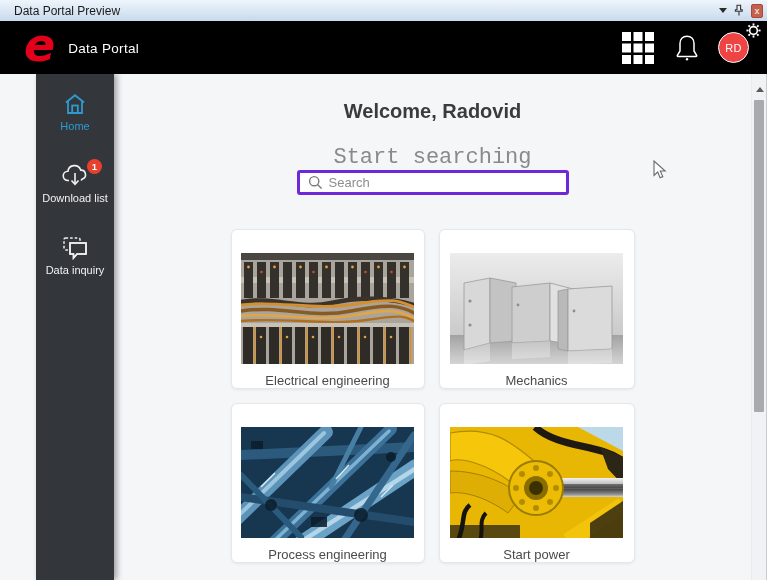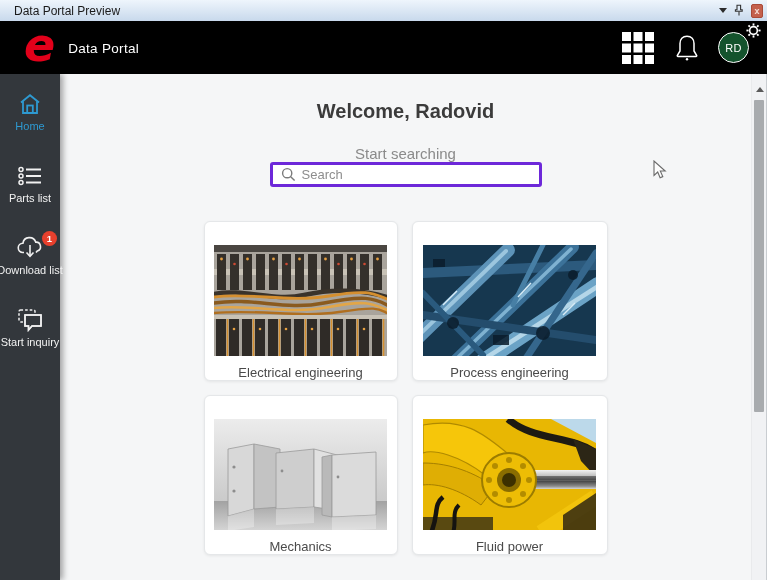--- a/index.html
+++ b/index.html
@@ -28,46 +28,46 @@
     font-family:"DejaVu Sans", sans-serif; font-style:italic; font-weight:bold;
     font-size:46px; line-height:40px; color:#e2001a; margin:0 0 6px 24px;
   }
   .app-title { color:#fff; font-size:13.5px; letter-spacing:.3px; margin-left:13px; position:relative; top:1px; }
   .header-right { margin-left:auto; display:flex; align-items:center; gap:20px; margin-right:18px; }
   .hdr-icon { display:flex; align-items:center; }
   .avatar-wrap { position:relative; margin-left:-2px; }
   .avatar {
     width:31px; height:31px; border:1.3px solid #fff; border-radius:50%;
     display:flex; align-items:center; justify-content:center;
-    color:#fff; font-size:11px; letter-spacing:.4px; background:#14532d;
+    color:#fff; font-size:11px; letter-spacing:.4px; background:#ef4444;
   }
   .gear-top { position:absolute; top:-9px; right:-12px; }
   
   .body-row { display:flex; height:506px; }
   .sidebar {
-    width:60px; background:#33373c; position:relative; z-index:2;
+    width:78px; background:#33373c; position:relative; z-index:2;
     box-shadow:3px 0 6px rgba(0,0,0,.35);
-    display:flex; flex-direction:column; align-items:center;
+    display:flex; flex-direction:column; align-items:center;margin-left:36px;
   }
   .side-item {
     margin-top:32px; display:flex; flex-direction:column; align-items:center;
     gap:4px; color:#f1f1f1; font-size:11px; cursor:pointer; width:100%;
   }
   .side-item:first-child { margin-top:18px; }
   .side-item.active { color:#2e9ad2; }
   .side-icon { position:relative; height:24px; display:flex; align-items:center; justify-content:center; }
   .badge {
     position:absolute; top:-5px; right:-13px; min-width:15px; height:15px; border-radius:50%;
     background:#e8402d; color:#fff; font-size:9.5px; line-height:15px; text-align:center; font-weight:bold;
   }
   .side-label { white-space:nowrap; }
   
   .main { flex:1; background:#f5f6f7; position:relative; overflow:hidden; }
   .welcome { padding-top:26px; text-align:center; font-size:20px; font-weight:bold; color:#3b3b3b; }
-  .subtitle { margin-top:22px; text-align:center; font-size:15px; font-weight:normal; color:#8a8a8a; }
+  .subtitle { margin-top:22px; text-align:center; font-size:22px; font-weight:normal; color:#8a8a8a;font-family:Liberation Mono, monospace; }
   .searchbox {
     width:272px; height:25px; margin:0 auto 0; background:#fff;
     border:3px solid #6d28d9; border-radius:3px;
     display:flex; align-items:center; padding:0 8px; gap:6px;
   }
   .searchbox input {
     flex:1; border:none; outline:none; background:transparent;
     font-size:13px; color:#555; font-family:"Liberation Sans", sans-serif;
   }
   .searchbox input::placeholder { color:#8d8d8d; opacity:1; }
@@ -162,53 +162,38 @@
         <svg width="26" height="24" viewBox="0 0 26 24" fill="none" stroke="#2e9ad2" stroke-width="1.8">
           <path d="M4,10.5 L13,3.2 L22,10.5"></path>
           <path d="M6,9.2 V21 H20 V9.2"></path>
           <rect x="10.2" y="13.5" width="5.6" height="7.5"></rect>
         </svg>
       </span>
       <span class="side-label">Home</span>
     </div>
     <div class="side-item">
       <span class="side-icon">
-        <svg width="26" height="20" viewBox="0 0 26 20" stroke="#f1f1f1" fill="none">
-          <circle cx="4" cy="3.5" r="2" stroke-width="1.5"></circle>
-            <circle cx="4" cy="10" r="2" stroke-width="1.5"></circle>
-            <circle cx="4" cy="16.5" r="2" stroke-width="1.5"></circle>
-          <g stroke-width="2">
-              <line x1="9" y1="3.5" x2="24" y2="3.5"></line>
-              <line x1="9" y1="10" x2="24" y2="10"></line>
-              <line x1="9" y1="16.5" x2="24" y2="16.5"></line>
-            </g>
-        </svg>
-      </span>
-      <span class="side-label">Parts list</span>
-    </div>
-    <div class="side-item">
-      <span class="side-icon">
         <svg width="28" height="24" viewBox="0 0 28 24" stroke="#f1f1f1" fill="none" stroke-width="1.6">
           <path d="M8,16.5 H6.8 A4.6,4.6 0 0 1 6.9,7.3 A6.6,6.6 0 0 1 19.7,6.1 A4.5,4.5 0 0 1 21.3,14.9 L20,16.5"></path>
           <line x1="14" y1="9" x2="14" y2="20"></line>
           <path d="M10.5,16.5 L14,20.3 L17.5,16.5"></path>
         </svg>
         <span class="badge">1</span>
       </span>
       <span class="side-label">Download list</span>
     </div>
     <div class="side-item">
       <span class="side-icon">
         <svg width="26" height="24" viewBox="0 0 26 24" stroke="#f1f1f1" fill="none" stroke-width="1.5">
           <rect x="2" y="2" width="16" height="12" rx="1.5" stroke-dasharray="2.6 2"></rect>
           <path d="M8,7 h16 v11 h-9 l-3.5,4 v-4 H8 Z" fill="#33373c"></path>
           <path d="M8,7 h16 v11 h-9 l-3.5,4 v-4 H8 Z"></path>
         </svg>
       </span>
-      <span class="side-label">Start inquiry</span>
+      <span class="side-label">Data inquiry</span>
     </div>
   </nav>
 
   <main class="main">
     <h1 class="welcome">Welcome, Radovid</h1>
     <h2 class="subtitle">Start searching</h2>
 
     <div class="searchbox">
       <span style="display:flex">
         <svg width="15" height="15" viewBox="0 0 15 15" stroke="#7a7a7a" fill="none" stroke-width="1.4">
@@ -293,54 +278,20 @@
               <circle cx="20" cy="84" r="1.3"></circle>
                 <circle cx="46" cy="84" r="1.3"></circle>
                 <circle cx="72" cy="84" r="1.3"></circle>
                 <circle cx="98" cy="84" r="1.3"></circle>
                 <circle cx="124" cy="84" r="1.3"></circle>
                 <circle cx="150" cy="84" r="1.3"></circle>
             </g>
           </svg>
         </div>
         <div class="card-label">Electrical engineering</div>
-      </div>
-
-      <div class="card">
-        <div class="card-img">
-          <svg width="173" height="114" viewBox="0 0 173 114">
-            <rect width="173" height="114" fill="#16374f"></rect>
-            <g fill="none" stroke-linecap="round">
-              <path d="M0,28 L173,20" stroke="#2c5a7d" stroke-width="10"></path>
-              <path d="M-8,95 L85,5" stroke="#5d93b8" stroke-width="14"></path>
-              <path d="M-6,92 L83,6" stroke="#9cc6de" stroke-width="4"></path>
-              <path d="M28,120 L150,2" stroke="#3c7299" stroke-width="12"></path>
-              <path d="M31,116 L148,4" stroke="#7fb2d1" stroke-width="3.5"></path>
-              <path d="M55,120 L175,40" stroke="#6ba3c6" stroke-width="16"></path>
-              <path d="M58,116 L174,42" stroke="#b4d6e8" stroke-width="4.5"></path>
-              <path d="M0,70 L173,95" stroke="#244d6d" stroke-width="8"></path>
-              <path d="M100,118 L173,8" stroke="#35678d" stroke-width="7"></path>
-              <path d="M0,48 L60,110" stroke="#2a5a7e" stroke-width="6"></path>
-              <path d="M120,0 L90,60" stroke="#477fa5" stroke-width="5"></path>
-            </g>
-            <g fill="#0b1d2c" opacity="0.85">
-              <circle cx="30" cy="78" r="6"></circle>
-                <circle cx="120" cy="88" r="7"></circle>
-                <circle cx="150" cy="30" r="5"></circle>
-              <rect x="70" y="90" width="16" height="10"></rect>
-                <rect x="10" y="14" width="12" height="8"></rect>
-            </g>
-            <g stroke="#d8ecf6" stroke-width="1.5">
-              <line x1="20" y1="60" x2="34" y2="46"></line>
-                <line x1="95" y1="52" x2="108" y2="38"></line>
-                <line x1="140" y1="70" x2="152" y2="58"></line>
-            </g>
-          </svg>
-        </div>
-        <div class="card-label">Process engineering</div>
       </div>
 
       <div class="card">
         <div class="card-img">
           <svg width="173" height="114" viewBox="0 0 173 114">
             <defs>
               <linearGradient id="mbg" x1="0" y1="0" x2="0" y2="1">
                 <stop offset="0" stop-color="#ececec"></stop>
                   <stop offset="1" stop-color="#bdbdbd"></stop>
               </linearGradient>
@@ -366,20 +317,54 @@
                 <circle cx="124" cy="58" r="1.4"></circle>
             </g>
             <g fill="#ffffff" opacity="0.30">
               <polygon points="14,97 40,90 40,108 14,112"></polygon>
               <polygon points="62,90 100,88 100,104 62,106"></polygon>
               <polygon points="118,98 162,96 162,110 118,112"></polygon>
             </g>
           </svg>
         </div>
         <div class="card-label">Mechanics</div>
+      </div>
+
+      <div class="card">
+        <div class="card-img">
+          <svg width="173" height="114" viewBox="0 0 173 114">
+            <rect width="173" height="114" fill="#16374f"></rect>
+            <g fill="none" stroke-linecap="round">
+              <path d="M0,28 L173,20" stroke="#2c5a7d" stroke-width="10"></path>
+              <path d="M-8,95 L85,5" stroke="#5d93b8" stroke-width="14"></path>
+              <path d="M-6,92 L83,6" stroke="#9cc6de" stroke-width="4"></path>
+              <path d="M28,120 L150,2" stroke="#3c7299" stroke-width="12"></path>
+              <path d="M31,116 L148,4" stroke="#7fb2d1" stroke-width="3.5"></path>
+              <path d="M55,120 L175,40" stroke="#6ba3c6" stroke-width="16"></path>
+              <path d="M58,116 L174,42" stroke="#b4d6e8" stroke-width="4.5"></path>
+              <path d="M0,70 L173,95" stroke="#244d6d" stroke-width="8"></path>
+              <path d="M100,118 L173,8" stroke="#35678d" stroke-width="7"></path>
+              <path d="M0,48 L60,110" stroke="#2a5a7e" stroke-width="6"></path>
+              <path d="M120,0 L90,60" stroke="#477fa5" stroke-width="5"></path>
+            </g>
+            <g fill="#0b1d2c" opacity="0.85">
+              <circle cx="30" cy="78" r="6"></circle>
+                <circle cx="120" cy="88" r="7"></circle>
+                <circle cx="150" cy="30" r="5"></circle>
+              <rect x="70" y="90" width="16" height="10"></rect>
+                <rect x="10" y="14" width="12" height="8"></rect>
+            </g>
+            <g stroke="#d8ecf6" stroke-width="1.5">
+              <line x1="20" y1="60" x2="34" y2="46"></line>
+                <line x1="95" y1="52" x2="108" y2="38"></line>
+                <line x1="140" y1="70" x2="152" y2="58"></line>
+            </g>
+          </svg>
+        </div>
+        <div class="card-label">Process engineering</div>
       </div>
 
       <div class="card">
         <div class="card-img">
           <svg width="173" height="114" viewBox="0 0 173 114">
             <defs>
               <linearGradient id="chrome" x1="0" y1="0" x2="0" y2="1">
                 <stop offset="0" stop-color="#f2f2f2"></stop>
                   <stop offset="0.35" stop-color="#b9b9b9"></stop>
                 <stop offset="0.6" stop-color="#4a4a4a"></stop>
@@ -408,21 +393,21 @@
             </g>
             <circle cx="86" cy="61" r="12" fill="#8a6d00"></circle>
             <circle cx="86" cy="61" r="7" fill="#3c3000"></circle>
             <path d="M118,114 L173,78" stroke="#f2c40c" stroke-width="16" fill="none"></path>
             <rect y="98" width="70" height="16" fill="#2a2417" opacity="0.75"></rect>
             <path d="M8,114 C16,96 10,86 20,78" stroke="#151310" stroke-width="4.5" fill="none"></path>
             <path d="M30,114 C34,102 28,94 36,86" stroke="#151310" stroke-width="4" fill="none"></path>
             <polygon points="140,96 173,74 173,114 140,114" fill="#241e12" opacity="0.8"></polygon>
           </svg>
         </div>
-        <div class="card-label">Fluid power</div>
+        <div class="card-label">Start power</div>
       </div>
 
     </div>
   </main>
 
   <div class="scrollbar">
     <div class="sb-arrow-up"></div>
     <div class="sb-thumb"></div>
   </div>
 </div>

